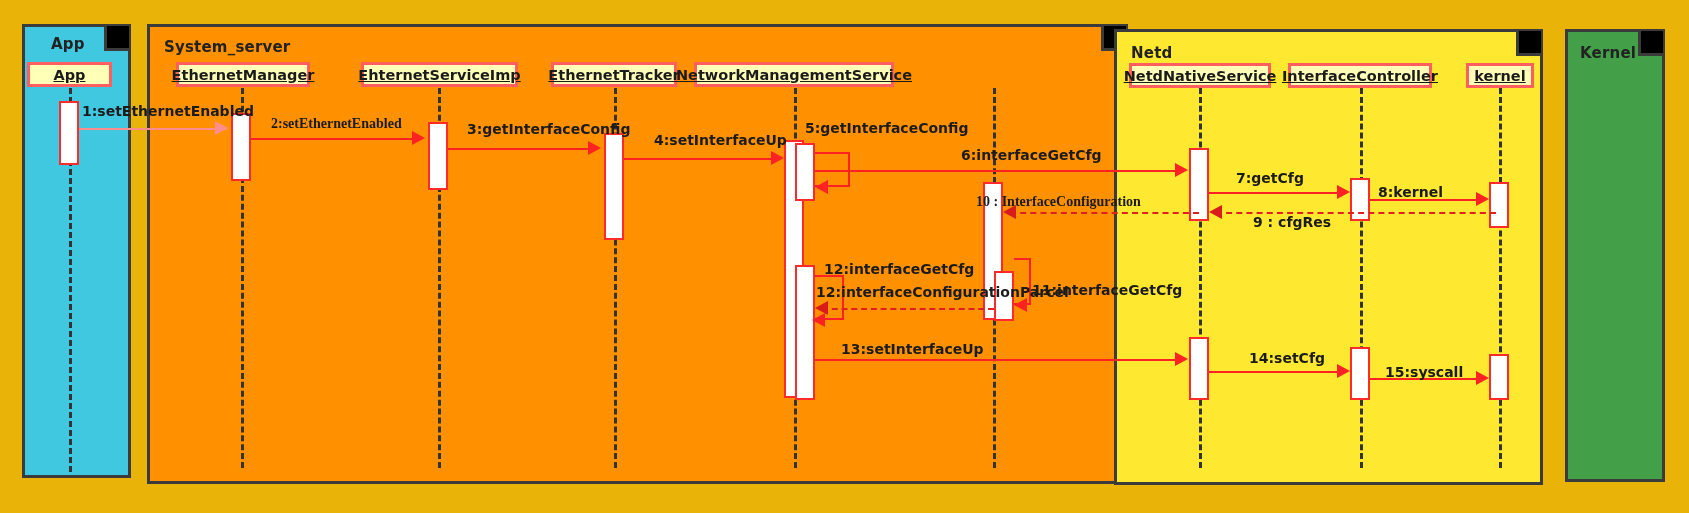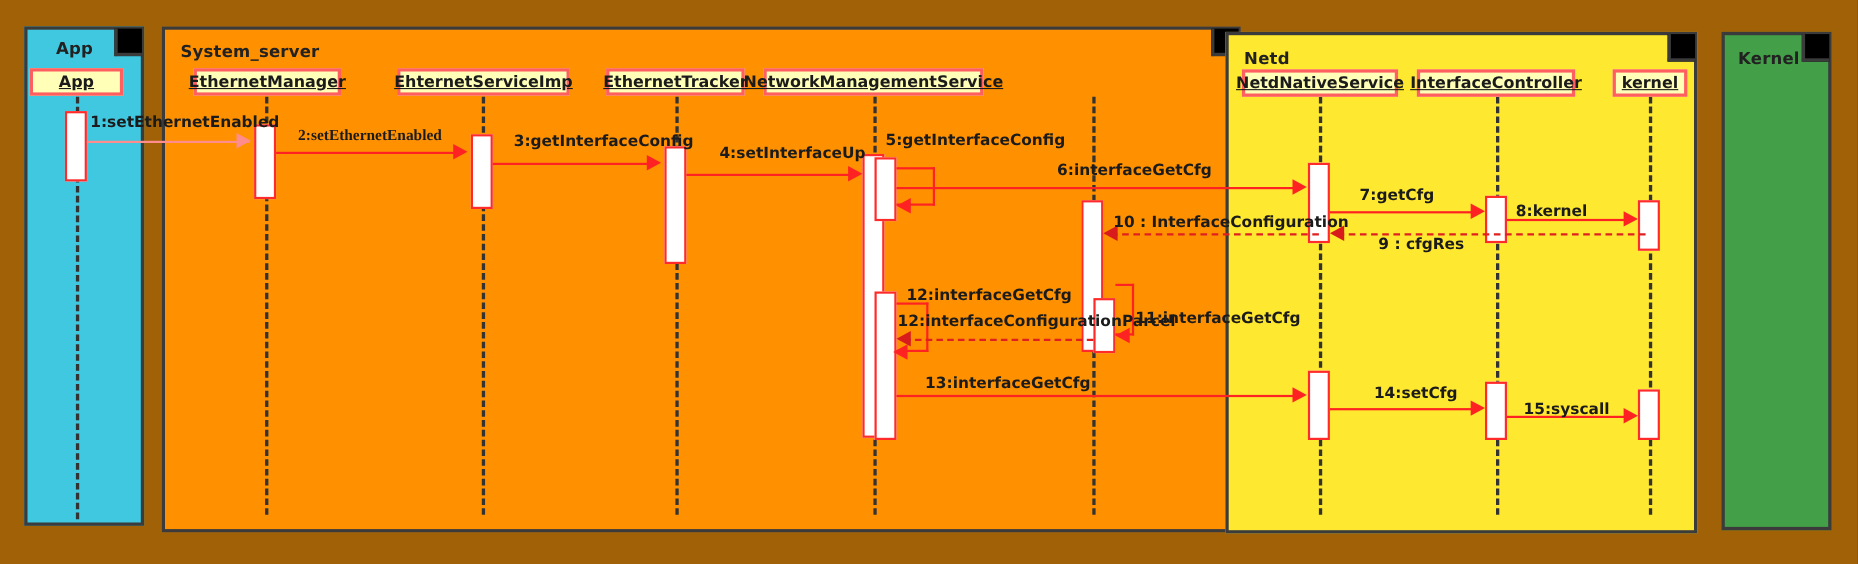--- a/index.html
+++ b/index.html
@@ -1,17 +1,17 @@
 <!DOCTYPE html>
 <html><head>
 <meta charset="utf-8">
 <style>
   html,body{margin:0;padding:0;background:#000;}
   body{width:1689px;height:513px;overflow:hidden;font-family:"DejaVu Sans",sans-serif;}
-  #canvas{position:relative;width:1689px;height:513px;background:#a16207;}
+  #canvas{position:relative;width:1689px;height:513px;background:#eab308;}
 
   
   .pkg{position:absolute;border:3px solid #3b3b3b;box-sizing:border-box;}
   .pkg-title{position:absolute;font-weight:bold;font-size:15px;color:#222;letter-spacing:.2px;white-space:nowrap;}
   .pkg-fold{position:absolute;width:22px;height:22px;top:-1px;right:-1px;
             background:#000;border-left:3px solid #3b3b3b;border-bottom:3px solid #3b3b3b;}
 
   
   .part{position:absolute;background:#ffffb8;border:3px solid #ff5f5f;box-sizing:border-box;
         display:flex;align-items:center;justify-content:center;height:25px;}
@@ -158,37 +158,37 @@
   <div class="msg" style="left:1370px;top:199px;width:114px;"></div>
   <div class="arrow r" style="left:1476px;top:192px;"></div>
   <div class="lbl" style="left:1378px;top:184px;">8:kernel</div>
 
   <div class="msg dashed" style="left:1216px;top:212px;width:280px;"></div>
   <div class="arrow l darkA" style="left:1209px;top:205px;"></div>
   <div class="lbl" style="left:1253px;top:214px;">9 : cfgRes</div>
 
   <div class="msg dashed" style="left:1010px;top:212px;width:189px;"></div>
   <div class="arrow l darkA" style="left:1003px;top:205px;"></div>
-  <div class="lbl" style="left:1012px;top:194px;">10 : InterfaceConfiguration</div>
+  <div class="lbl" style="left:976px;top:194px;font-family:Liberation Serif, serif;">10 : InterfaceConfiguration</div>
 
   <div class="selfbox" style="left:1014px;top:258px;width:17px;height:47px;"></div>
   <div class="arrow l" style="left:1014px;top:298px;"></div>
   <div class="lbl" style="left:1032px;top:282px;">11:interfaceGetCfg</div>
 
   <div class="selfbox" style="left:815px;top:275px;width:29px;height:45px;"></div>
   <div class="arrow l" style="left:812px;top:313px;"></div>
   <div class="lbl" style="left:824px;top:261px;">12:interfaceGetCfg</div>
 
   <div class="msg dashed" style="left:822px;top:308px;width:172px;"></div>
   <div class="arrow l darkA" style="left:815px;top:301px;"></div>
   <div class="lbl" style="left:816px;top:284px;">12:interfaceConfigurationParcel</div>
 
   <div class="msg" style="left:815px;top:359px;width:368px;"></div>
   <div class="arrow r" style="left:1175px;top:352px;"></div>
-  <div class="lbl" style="left:841px;top:341px;">13:interfaceGetCfg</div>
+  <div class="lbl" style="left:841px;top:341px;">13:setInterfaceUp</div>
 
   <div class="msg" style="left:1209px;top:371px;width:136px;"></div>
   <div class="arrow r" style="left:1337px;top:364px;"></div>
   <div class="lbl" style="left:1249px;top:350px;">14:setCfg</div>
 
   <div class="msg" style="left:1370px;top:378px;width:114px;"></div>
   <div class="arrow r" style="left:1476px;top:371px;"></div>
   <div class="lbl" style="left:1385px;top:364px;">15:syscall</div>
 
 </div>

